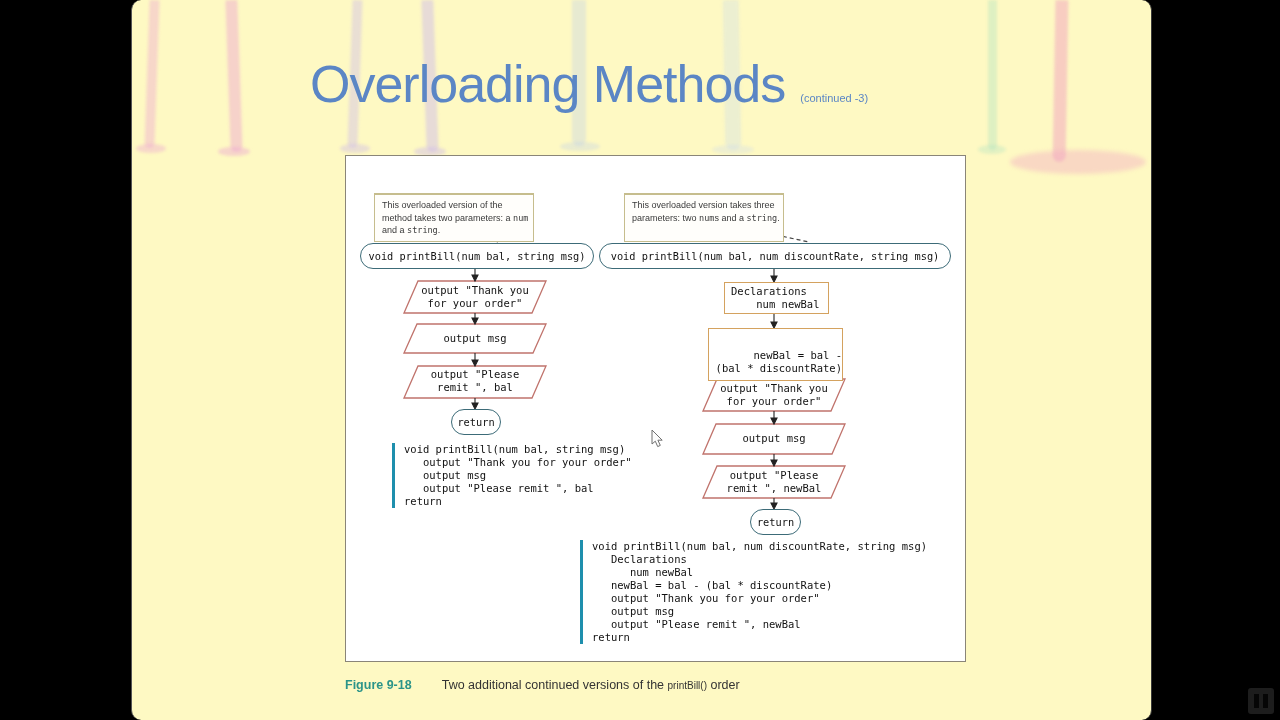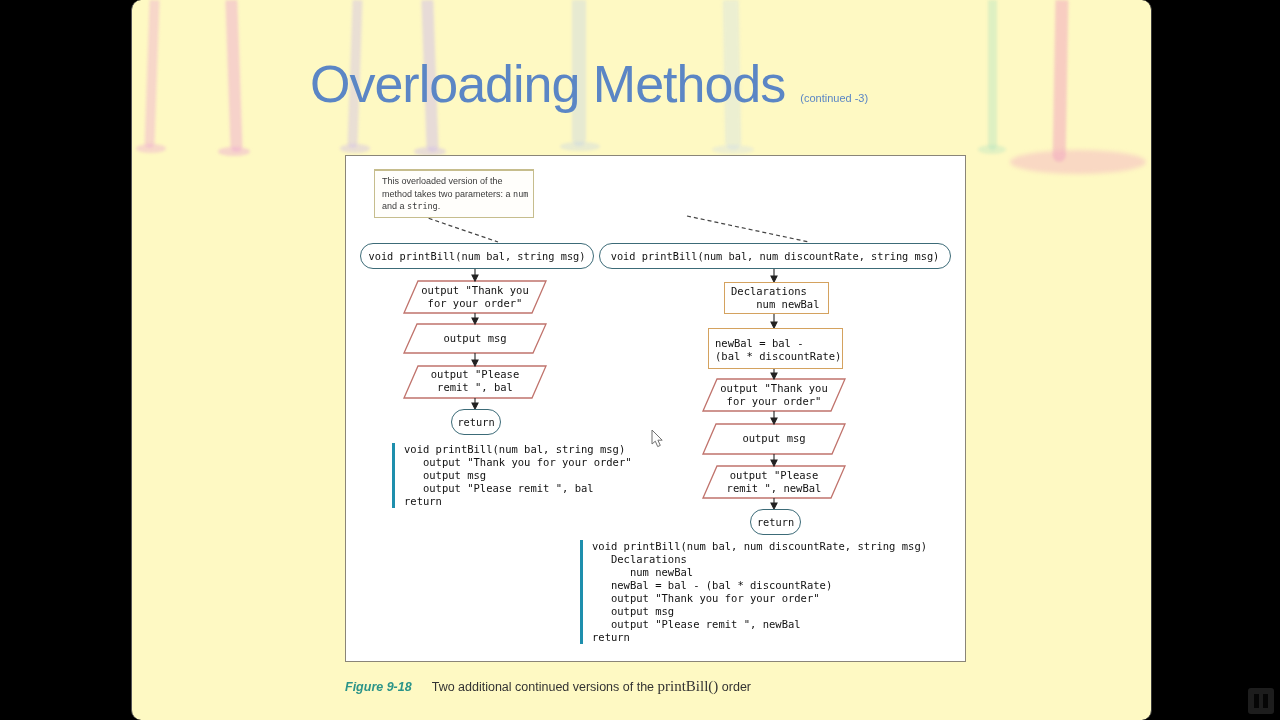--- a/index.html
+++ b/index.html
@@ -35,48 +35,48 @@
         background:rgba(242,168,196,.40);filter:blur(2px);}
   
   .title-row{position:absolute;left:178px;top:54px;display:flex;align-items:baseline;gap:15px;white-space:nowrap;}
   .title-main{font-size:52px;font-weight:400;color:#5b86c5;letter-spacing:-1px;margin:0;}
   .title-suffix{font-size:11px;color:#5b86c5;}
   
   .figure{position:absolute;left:213px;top:155px;width:619px;height:505px;
           border:1px solid #8a8578;background:#fff;}
   .connectors{position:absolute;left:0;top:0;}
   .ann{position:absolute;width:151px;height:42px;border:1px solid #c6bd8d;border-top-width:2px;
-       background:#fffefb;font-size:9px;line-height:12.5px;color:#3a3a3a;padding:4px 0 0 7px;}
+       background:#fffefb;font-size:9px;line-height:12.5px;color:#3a3a3a;padding:4px 0 0 7px;margin-top:24px;}
   .ann .mono{font-family:"DejaVu Sans Mono",monospace;font-size:8.5px;}
   .ann-left{left:28px;top:13px;}
   .ann-right{left:278px;top:13px;}
   .term{position:absolute;border:1.5px solid #3c6b78;border-radius:13px;background:#fff;
         font-family:"DejaVu Sans Mono",monospace;font-size:10.3px;color:#111;
         display:flex;align-items:center;justify-content:center;white-space:nowrap;}
   .term-h-left{left:14px;top:87px;width:232px;height:24px;}
   .term-h-right{left:253px;top:87px;width:350px;height:24px;}
   .term-ret-left{left:105px;top:253px;width:48px;height:24px;}
   .term-ret-right{left:404px;top:353px;width:49px;height:24px;}
   .proc{position:absolute;border:1.5px solid #d4a25f;background:#fff;color:#111;
         font-family:"DejaVu Sans Mono",monospace;font-size:10.5px;line-height:13px;
         white-space:pre;padding:2px 0 0 6px;}
   .proc-decl{left:378px;top:126px;width:97px;height:28px;}
-  .proc-assign{left:362px;top:172px;width:127px;height:31px;padding-top:8px;}
+  .proc-assign{left:362px;top:172px;width:127px;height:31px;padding-top:20px;text-align:right;}
   .ptext{position:absolute;width:140px;text-align:center;color:#111;
          font-family:"DejaVu Sans Mono",monospace;font-size:10.5px;line-height:13px;white-space:pre-line;}
   .p1{left:59px;top:128px;} .p2{left:59px;top:176px;} .p3{left:59px;top:212px;}
   .p4{left:358px;top:226px;} .p5{left:358px;top:276px;} .p6{left:358px;top:313px;}
   .code{position:absolute;border-left:3px solid #1e8fad;padding-left:9px;color:#111;
         font-family:"DejaVu Sans Mono",monospace;font-size:10.5px;line-height:13px;white-space:pre;}
   .code-left{left:46px;top:287px;}
   .code-right{left:234px;top:384px;}
   
   .caption{position:absolute;left:213px;top:678px;font-size:12.5px;color:#333;white-space:nowrap;}
-  .caption .label{color:#2b9489;font-weight:bold;margin-right:20px;font-style:italic;}
-  .caption .mono{font-family:Liberation Serif, serif;font-size:15px;}
+  .caption .label{color:#2b9489;font-weight:bold;margin-right:30px;}
+  .caption .mono{font-family:Liberation Sans, sans-serif;font-size:10px;}
   
   .cursor{position:absolute;left:651px;top:429px;}
   .pause{position:absolute;right:6px;bottom:6px;width:26px;height:26px;background:#1d1d1d;
          border-radius:3px;display:flex;align-items:center;justify-content:center;gap:4px;}
   .pause .bar{width:5px;height:14px;background:#060606;}
 </style>
 </head>
 <body>
 
 <div class="stage">
@@ -144,20 +144,23 @@
         <line x1="428" y1="298" x2="428" y2="304"></line>
           <polygon points="425,304 431,304 428,310"></polygon>
         <line x1="428" y1="342" x2="428" y2="347"></line>
           <polygon points="425,347 431,347 428,353"></polygon>
       </g>
     </svg>
 
     <div class="ann ann-left">
       <span>This overloaded version of the method takes two parameters: a </span><span class="mono">num</span><span> and a </span><span class="mono">string</span><span>.</span>
     </div>
+    <div class="ann ann-right">
+      <span>This overloaded version takes three parameters: two </span><span class="mono">num</span><span>s and a </span><span class="mono">string</span><span>.</span>
+    </div>
 
     <div class="term term-h-left">void printBill(num bal, string msg)</div>
     <div class="term term-h-right">void printBill(num bal, num discountRate, string msg)</div>
     <div class="term term-ret-left">return</div>
     <div class="term term-ret-right">return</div>
 
     <div class="proc proc-decl">Declarations
     num newBal</div>
     <div class="proc proc-assign">newBal = bal -
 (bal * discountRate)</div>

